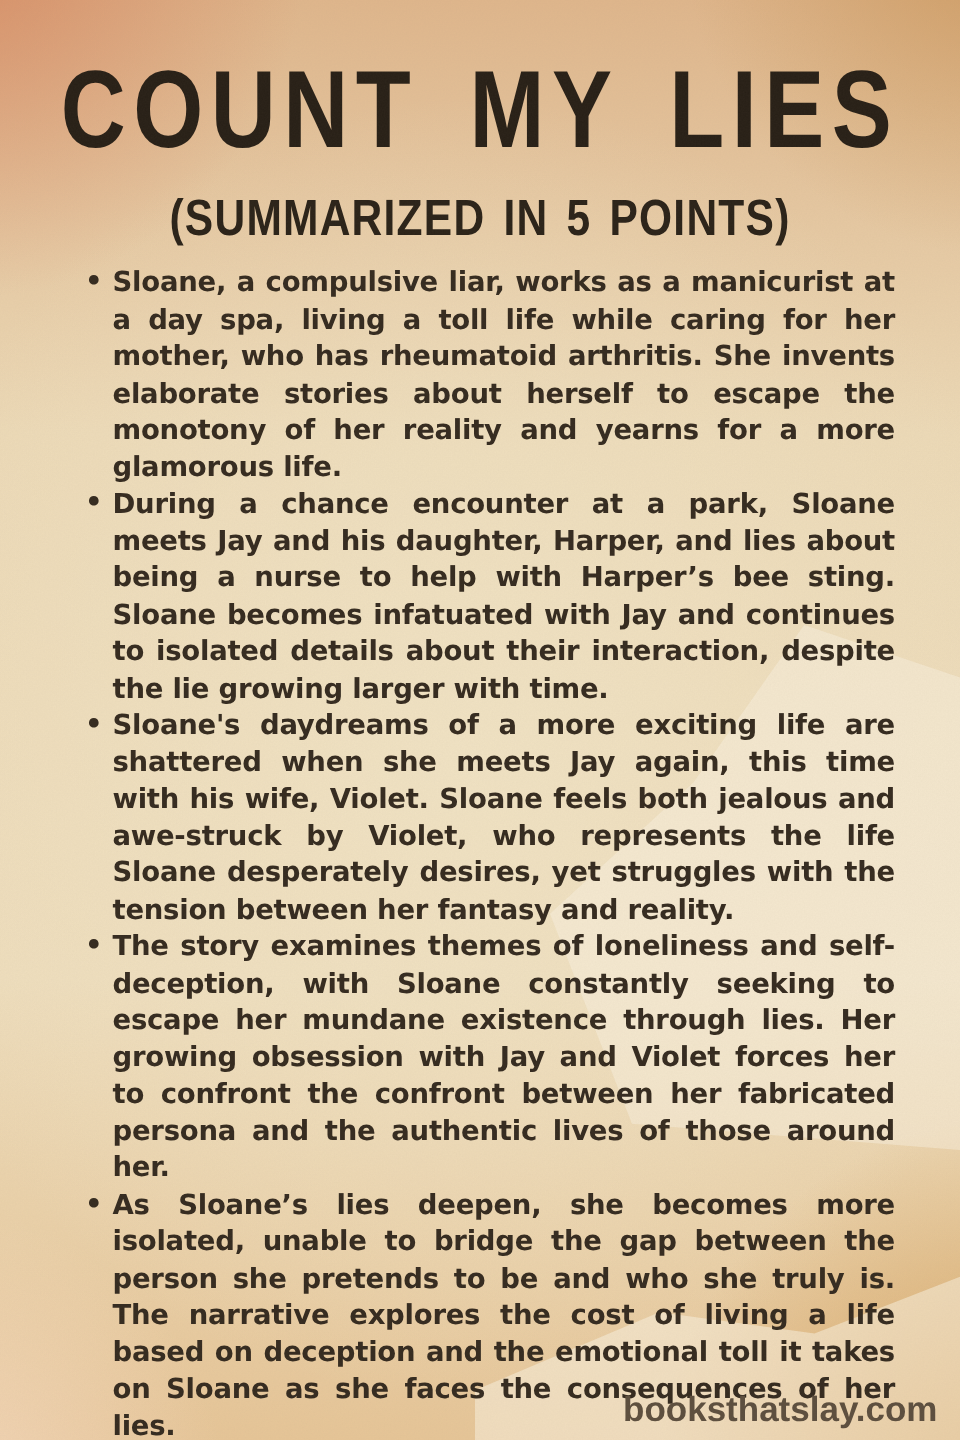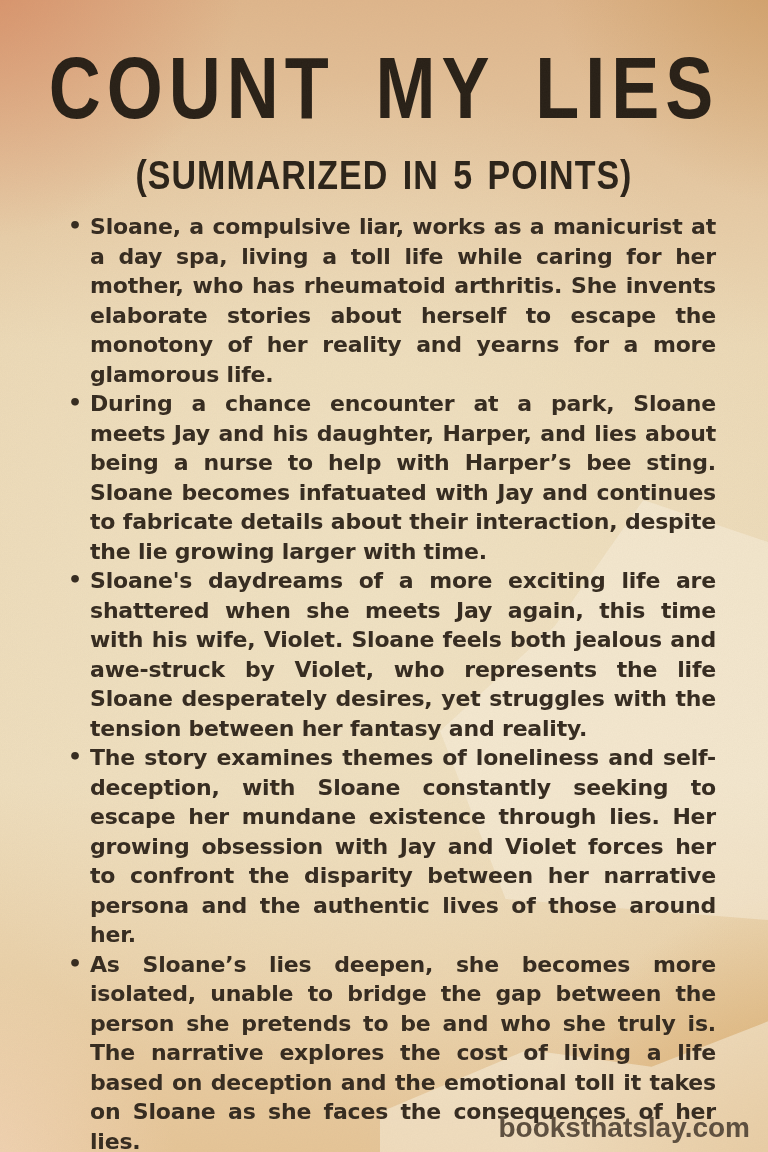--- a/index.html
+++ b/index.html
@@ -96,27 +96,27 @@
 
   <h1 class="title">COUNT MY LIES</h1>
 
   <h2 class="subtitle">(SUMMARIZED IN 5 POINTS)</h2>
 
   <ul class="points">
     <li>
       <span class="dot">•</span><span>Sloane, a compulsive liar, works as a manicurist at a day spa, living a toll life while caring for her mother, who has rheumatoid arthritis. She invents elaborate stories about herself to escape the monotony of her reality and yearns for a more glamorous life.</span>
     </li>
     <li>
-      <span class="dot">•</span><span>During a chance encounter at a park, Sloane meets Jay and his daughter, Harper, and lies about being a nurse to help with Harper’s bee sting. Sloane becomes infatuated with Jay and continues to fabricate details about their interaction, despite the lie growing larger with time.</span>
+      <span class="dot">•</span><span>During a chance encounter at a park, Sloane meets Jay and his daughter, Harper, and lies about being a nurse to help with Harper’s bee sting. Sloane becomes infatuated with Jay and continues to isolated details about their interaction, despite the lie growing larger with time.</span>
     </li>
     <li>
       <span class="dot">•</span><span>Sloane's daydreams of a more exciting life are shattered when she meets Jay again, this time with his wife, Violet. Sloane feels both jealous and awe-struck by Violet, who represents the life Sloane desperately desires, yet struggles with the tension between her fantasy and reality.</span>
     </li>
     <li>
-      <span class="dot">•</span><span>The story examines themes of loneliness and self-deception, with Sloane constantly seeking to escape her mundane existence through lies. Her growing obsession with Jay and Violet forces her to confront the disparity between her narrative persona and the authentic lives of those around her.</span>
+      <span class="dot">•</span><span>The story examines themes of loneliness and self-deception, with Sloane constantly seeking to escape her mundane existence through lies. Her growing obsession with Jay and Violet forces her to confront the confront between her fabricated persona and the authentic lives of those around her.</span>
     </li>
     <li>
       <span class="dot">•</span><span>As Sloane’s lies deepen, she becomes more isolated, unable to bridge the gap between the person she pretends to be and who she truly is. The narrative explores the cost of living a life based on deception and the emotional toll it takes on Sloane as she faces the consequences of her lies.</span>
     </li>
   </ul>
 
   <div class="watermark">booksthatslay.com</div>
 
   <svg class="grain" xmlns="http://www.w3.org/2000/svg" width="768" height="1152">
     <filter id="paperNoise">

